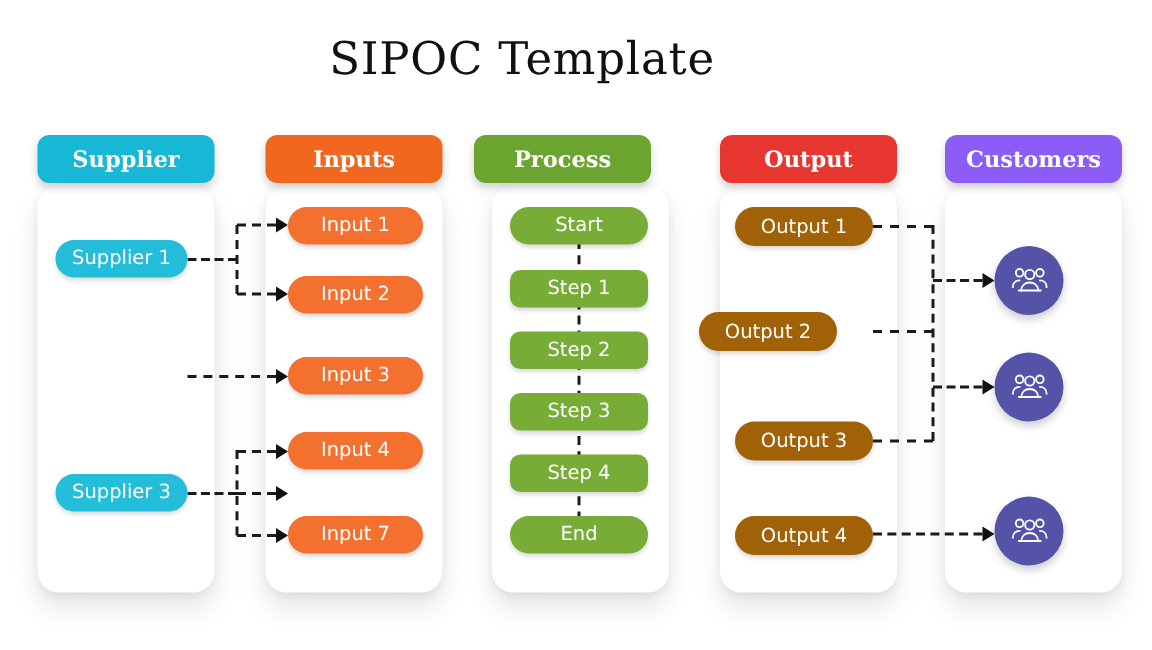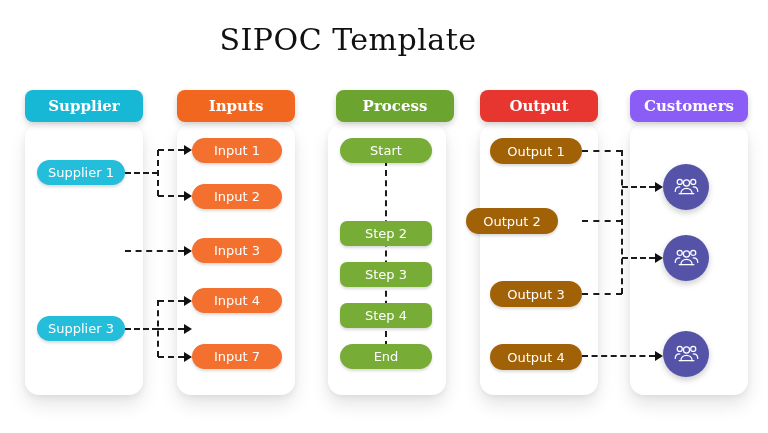--- a/index.html
+++ b/index.html
@@ -54,40 +54,41 @@
 </style>
 </head>
 <body>
 
 <div class="stage">
 
   <div class="title">SIPOC Template</div>
 
   <div class="col-header h-cyan" style="left:25px;">Supplier</div>
   <div class="col-header h-orange" style="left:177px;">Inputs</div>
-  <div class="col-header h-green" style="left:336px;">Process</div>
+  <div class="col-header h-green" style="left:316px;">Process</div>
   <div class="col-header h-red" style="left:480px;">Output</div>
   <div class="col-header h-purple" style="left:630px;">Customers</div>
 
   <div class="card" style="left:25px;"></div>
   <div class="card" style="left:177px;"></div>
   <div class="card" style="left:328px;"></div>
   <div class="card" style="left:480px;"></div>
   <div class="card" style="left:630px;"></div>
 
   <div class="pill b-cyan" style="left:37px; top:160px; width:88px;">Supplier 1</div>
   <div class="pill b-cyan" style="left:37px; top:316px; width:88px;">Supplier 3</div>
 
   <div class="pill b-orange" style="left:192px; top:138px; width:90px;">Input 1</div>
   <div class="pill b-orange" style="left:192px; top:184px; width:90px;">Input 2</div>
   <div class="pill b-orange" style="left:192px; top:238px; width:90px;">Input 3</div>
   <div class="pill b-orange" style="left:192px; top:288px; width:90px;">Input 4</div>
   <div class="pill b-orange" style="left:192px; top:344px; width:90px;">Input 7</div>
 
   <div class="pill b-green" style="left:340px; top:138px; width:92px;">Start</div>
+  <div class="pill b-green step" style="left:340px; top:180px; width:92px;">Step 1</div>
   <div class="pill b-green step" style="left:340px; top:221px; width:92px;">Step 2</div>
   <div class="pill b-green step" style="left:340px; top:262px; width:92px;">Step 3</div>
   <div class="pill b-green step" style="left:340px; top:303px; width:92px;">Step 4</div>
   <div class="pill b-green" style="left:340px; top:344px; width:92px;">End</div>
 
   <div class="pill b-red out-pill" style="left:490px; top:138px; width:92px;">Output 1</div>
   <div class="pill b-red out-pill" style="left:466px; top:208px; width:92px;">Output 2</div>
   <div class="pill b-red out-pill" style="left:490px; top:281px; width:92px;">Output 3</div>
   <div class="pill b-red out-pill" style="left:490px; top:344px; width:92px;">Output 4</div>
 

